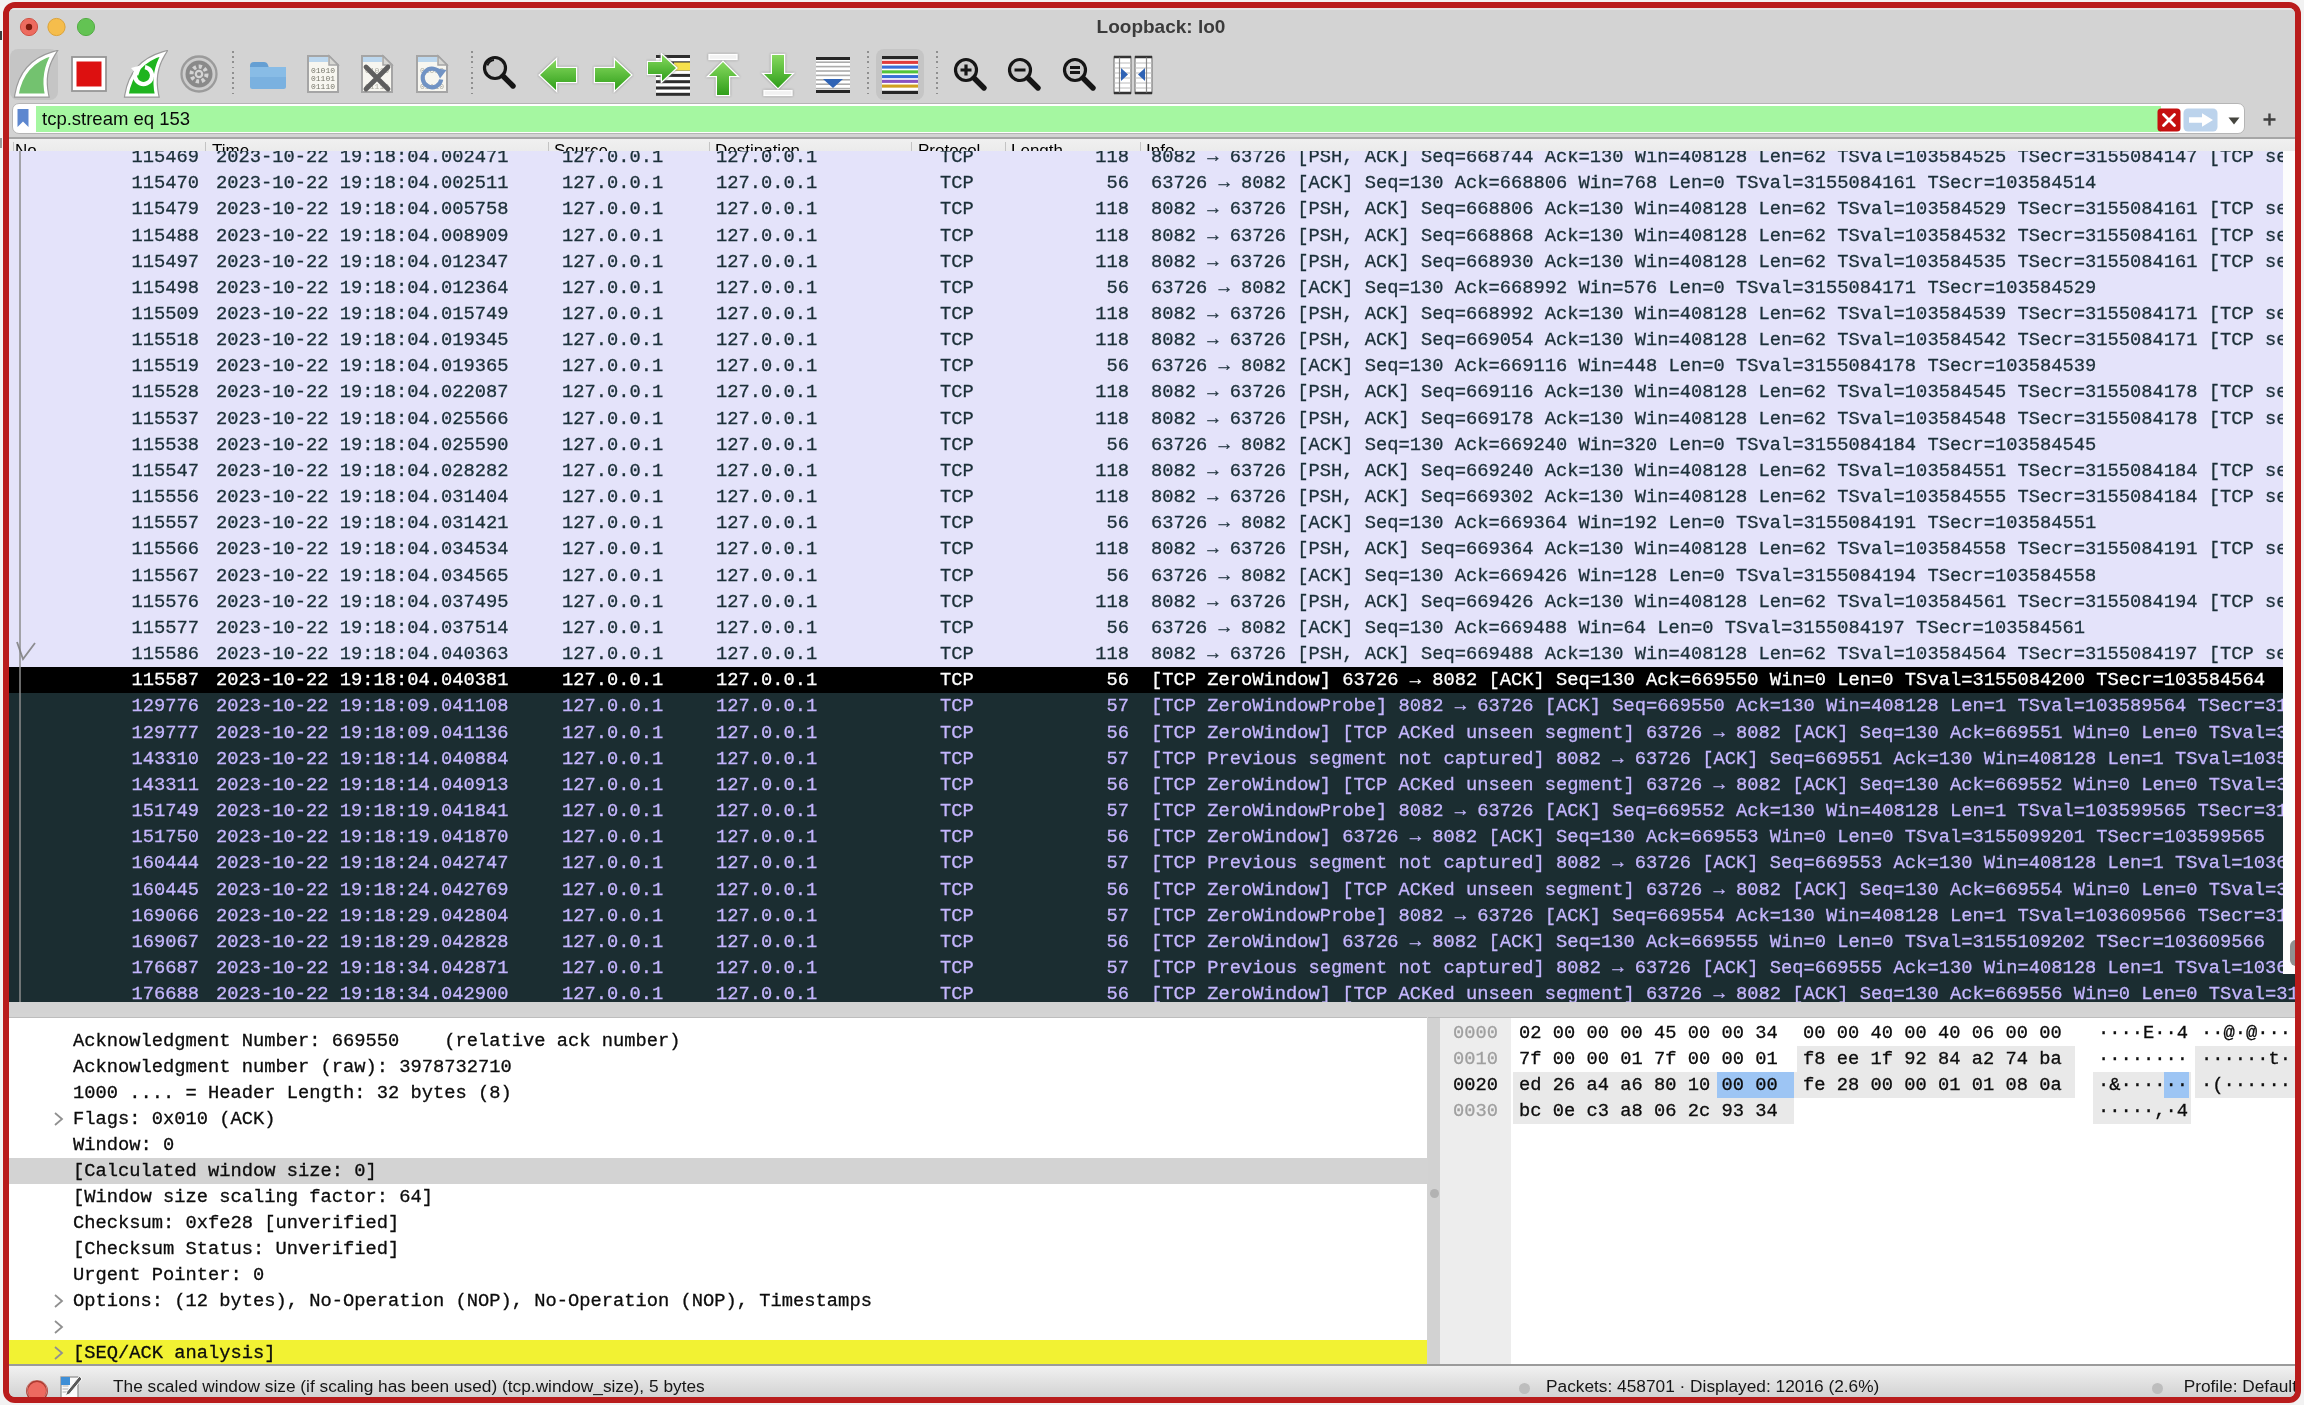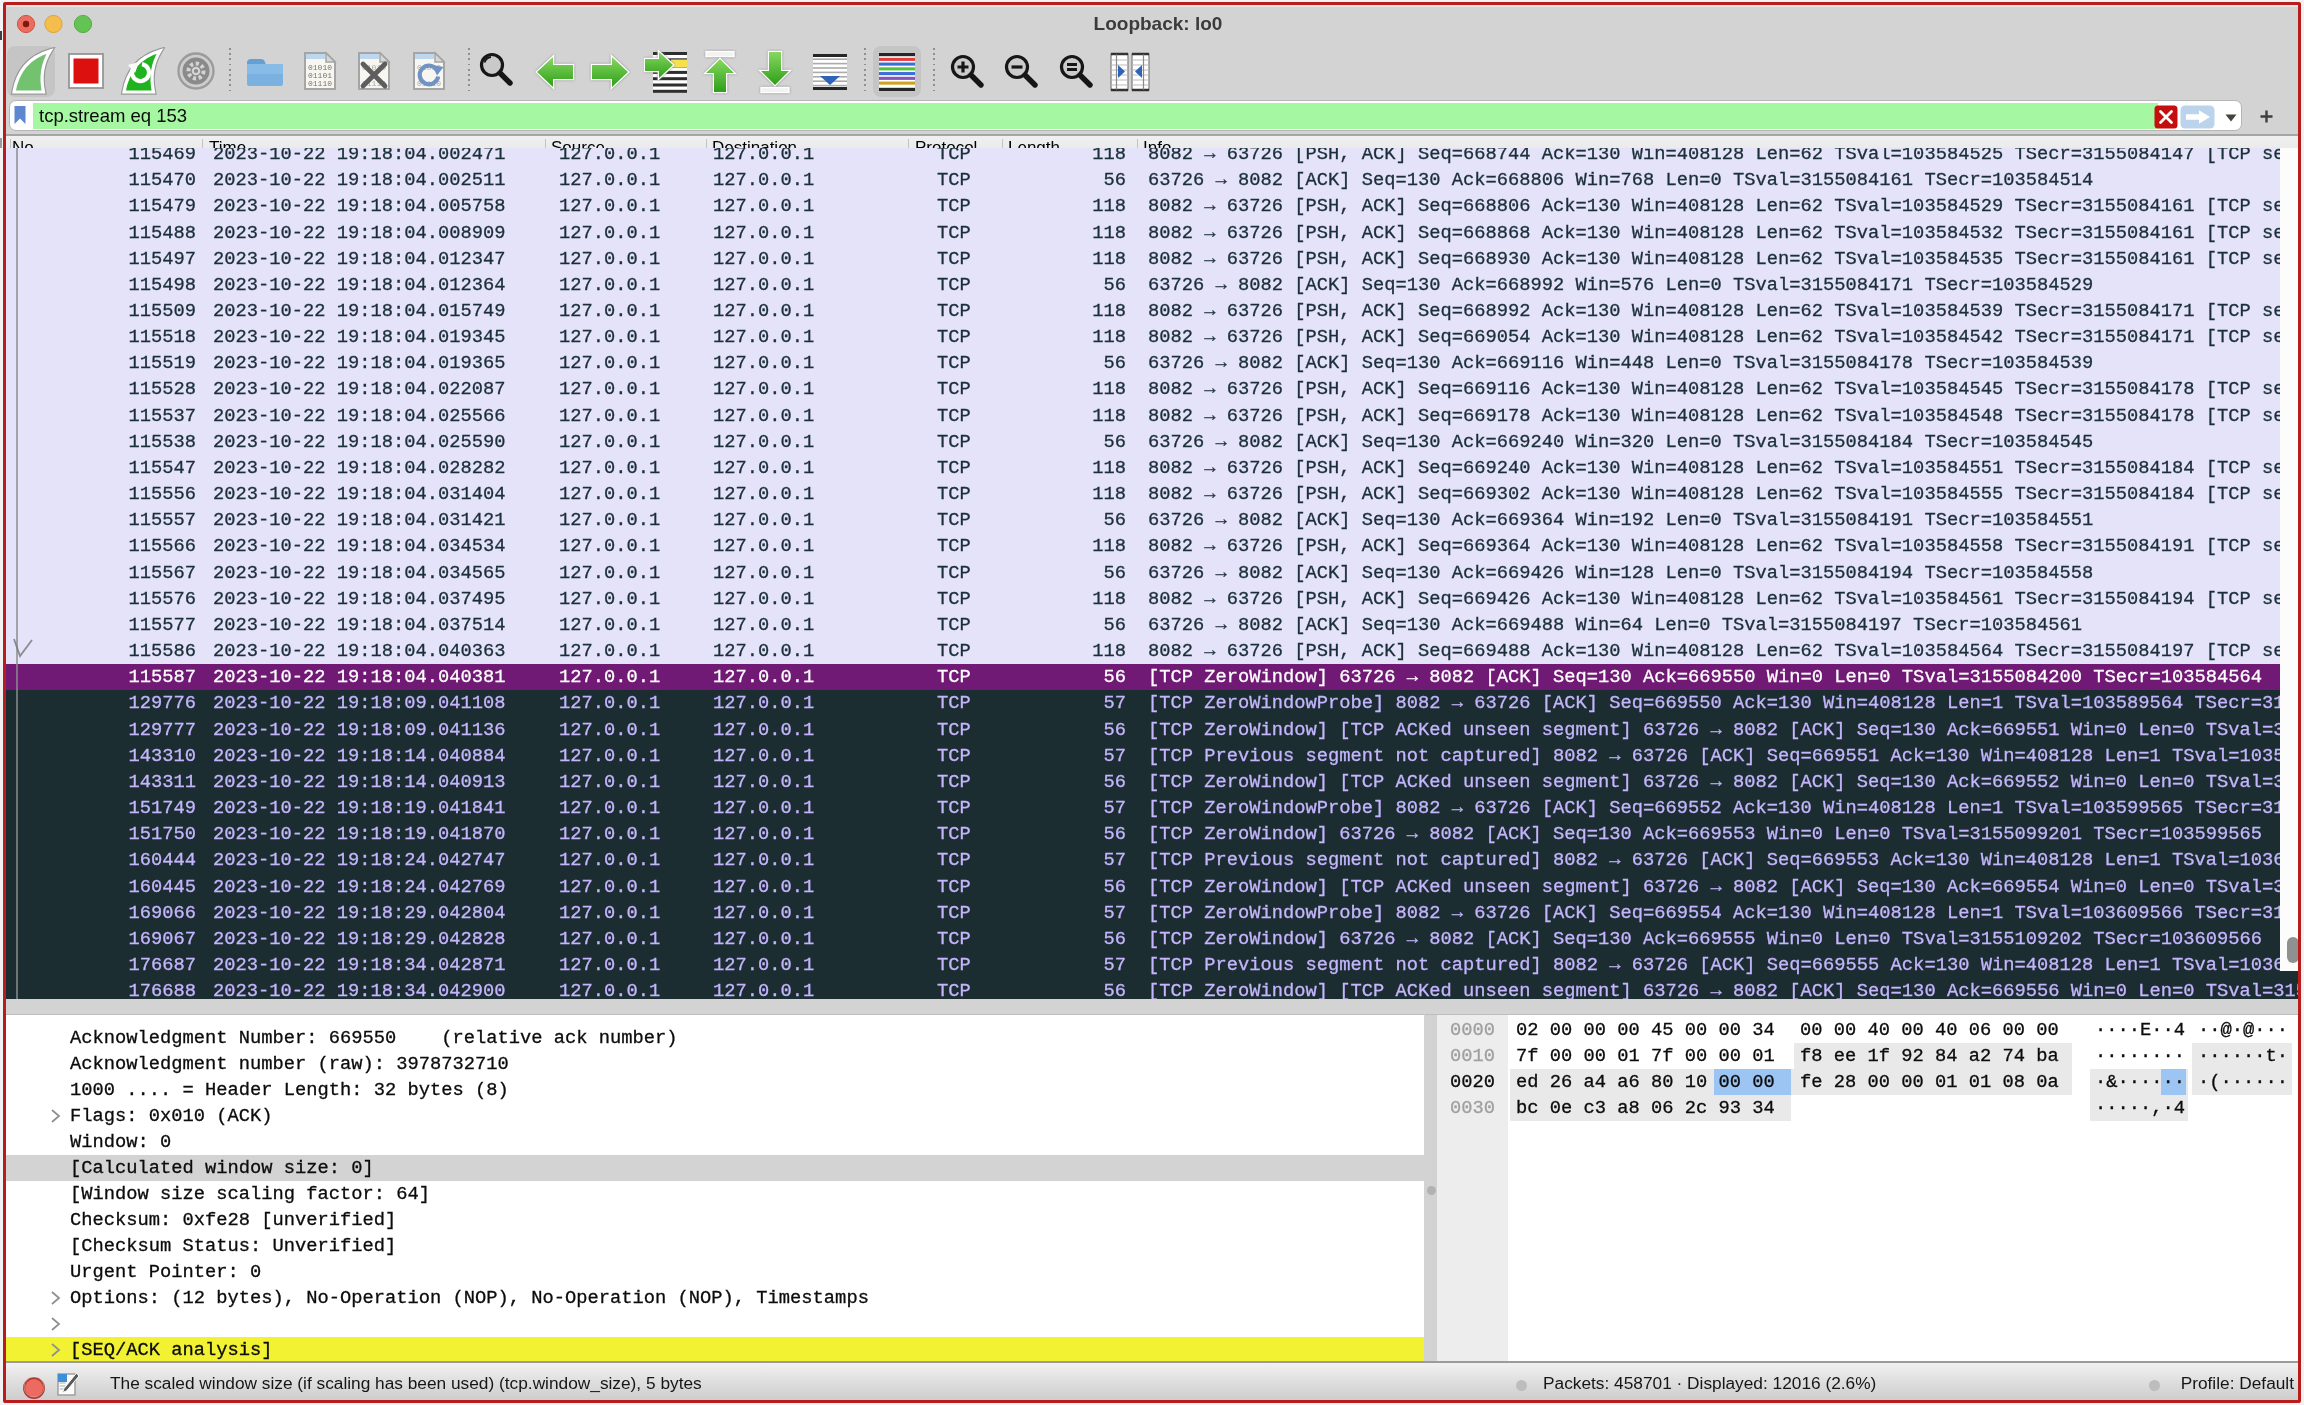--- a/index.html
+++ b/index.html
@@ -1,31 +1,31 @@
 <!DOCTYPE html>
 <html><head><meta charset="utf-8"><title>Loopback: lo0</title>
 <style>
 *{margin:0;padding:0;box-sizing:border-box}
 html,body{width:2304px;height:1405px;overflow:hidden}
 body{background:#f2f2f2;font-family:"Liberation Sans",sans-serif;position:relative}
 .abs{position:absolute}
-.win{position:absolute;left:3px;top:2px;width:2298px;height:1401px;border:3px solid #b91c1c;
-     border-radius:2px;background:#d3d3d3;overflow:hidden}
+.win{position:absolute;left:3px;top:2px;width:2298px;height:1401px;border:6px solid #b91c1c;
+     border-radius:12px;background:#d3d3d3;overflow:hidden}
 .mono{font-family:"Liberation Mono",monospace;font-size:18.75px;white-space:pre;-webkit-text-stroke:0.3px}
 .sans{font-family:"Liberation Sans",sans-serif}
 .sep-dot{width:2px;background-image:repeating-linear-gradient(to bottom,#8f8f8f 0 1.8px,transparent 1.8px 5.2px)}
 .hdr-lbl{position:absolute;top:0;height:23px;line-height:24px;font-size:17px;color:#000}
 .hdr-sep{position:absolute;top:3px;height:17px;width:1px;background:#c3c3c3}
 .row{position:absolute;left:0;width:2296px;height:26.6px;line-height:26.6px}
 .row span{position:absolute;top:0;height:26.1px;line-height:26.6px}
 .c-no{left:56px;width:134px;text-align:right}
 .c-t{left:207px}.c-s{left:553px}.c-d{left:707px}.c-p{left:931px}
 .c-l{left:996px;width:124px;text-align:right}.c-i{left:1142px;width:1158px;overflow:hidden}
 .lt{background:#e4e3fa;color:#1b2f38}
-.sel{background:#701a75;color:#fff}
+.sel{background:#000000;color:#fff}
 .dk{background:#1b2d31;color:#c4b5fd}
 .dline{position:absolute;left:0;width:1419px;height:26.05px;line-height:26.05px;color:#0c0c0c}
 .dline .txt{position:absolute;left:64px;top:0}
 .hexline{position:absolute;height:26.2px;line-height:26.2px;color:#0c0c0c}
 </style></head>
 <body>
 <div class="abs" style="left:0;top:6px;width:4px;height:172px;background:#f4f4f4"></div>
 <div class="abs" style="left:0;top:31px;width:2px;height:9px;background:#3f3f3f"></div>
 <div class="abs" style="left:0;top:138px;width:1.5px;height:10px;background:#9b9b9b"></div>
 <div class="win">

